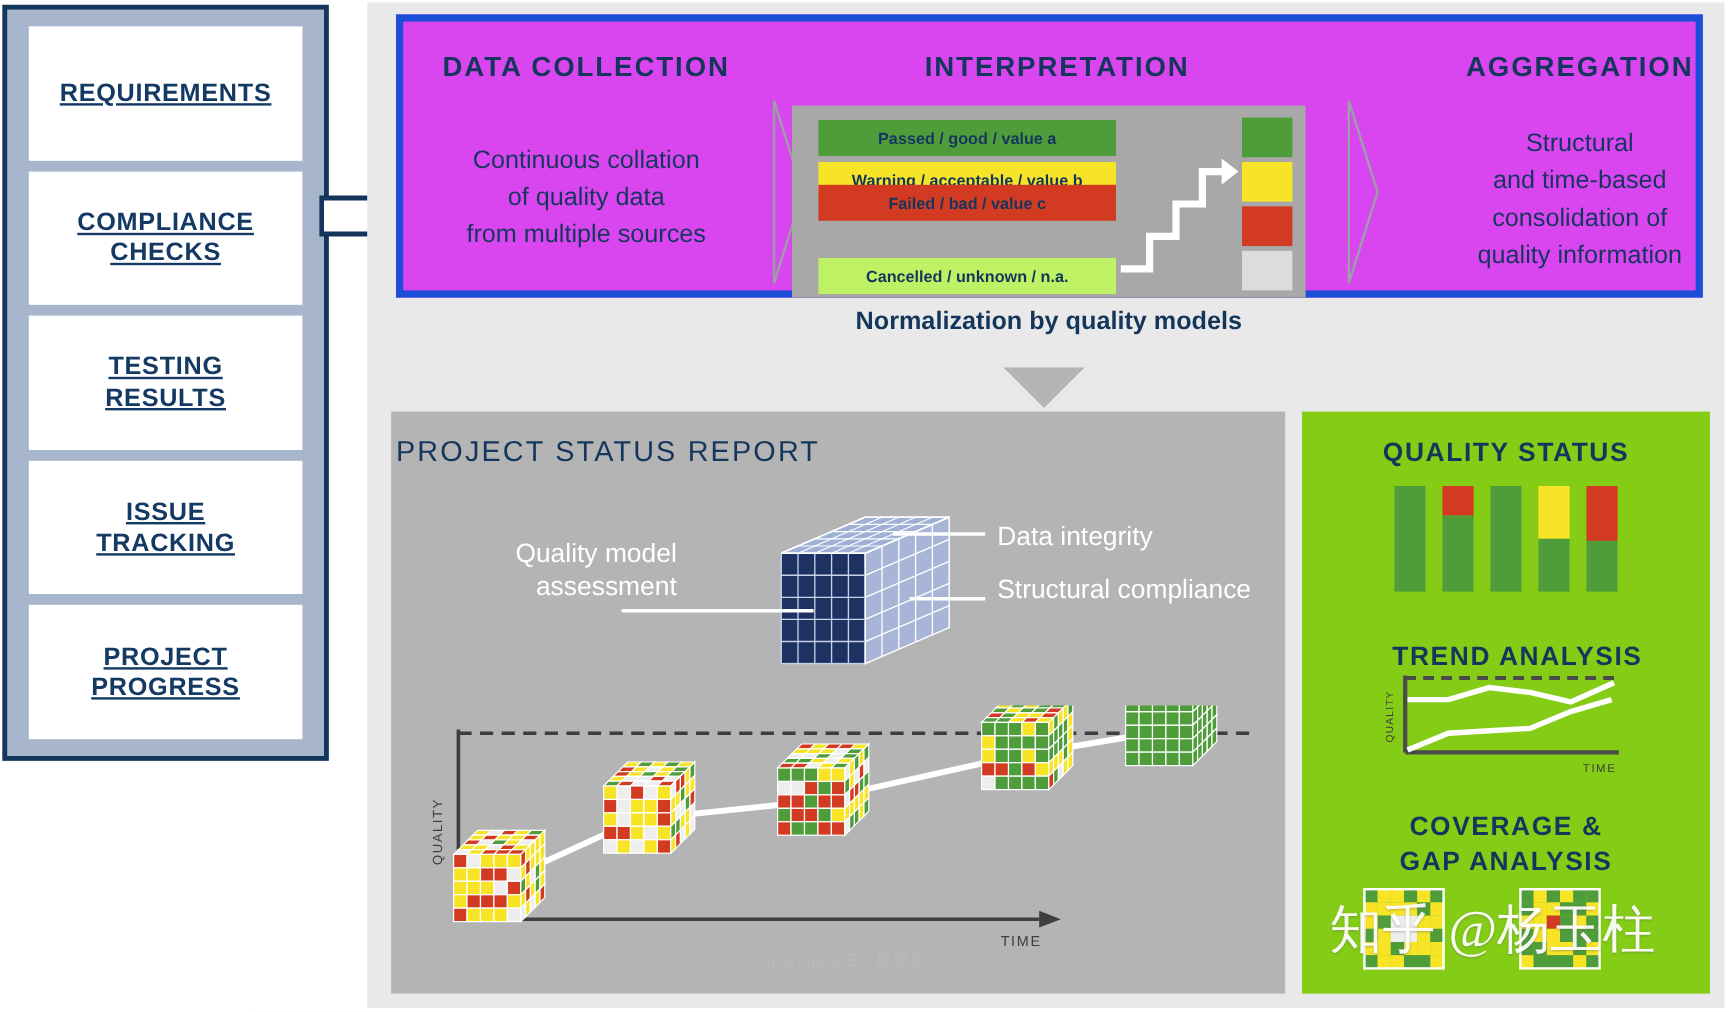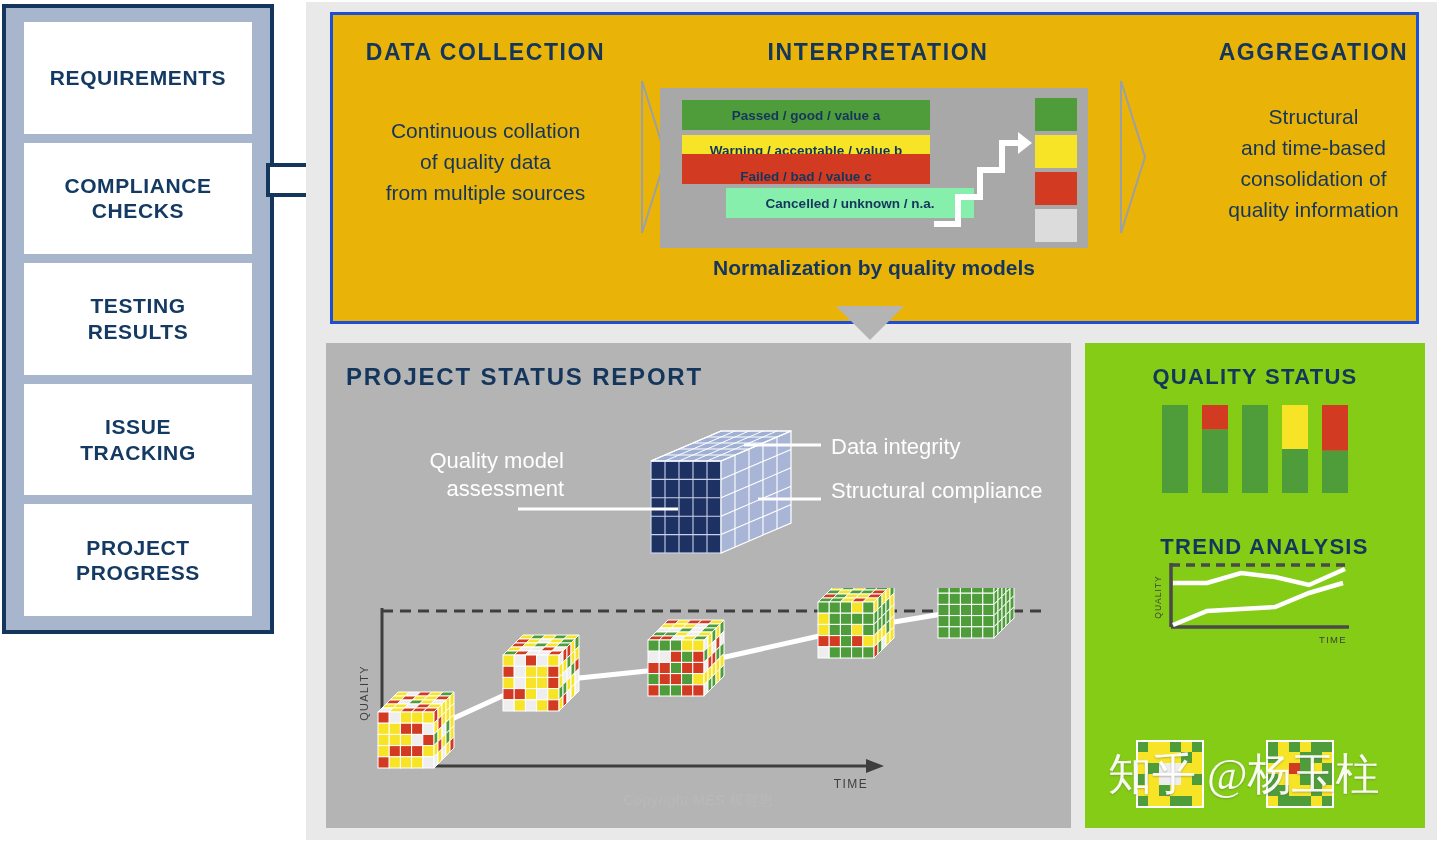--- a/index.html
+++ b/index.html
@@ -14,36 +14,36 @@
     position:absolute;left:2px;top:4px;width:272px;height:630px;
     border:4px solid #14365c;background:#a7b6cc;box-sizing:border-box;
   }
   #sidebar .inner{
     position:absolute;left:18px;right:18px;top:14px;bottom:14px;
     display:flex;flex-direction:column;gap:9px;
   }
   .side-card{
     background:#ffffff;flex:1;display:flex;align-items:center;justify-content:center;
     text-align:center;color:#143a63;font-weight:bold;font-size:21px;letter-spacing:.6px;
-    line-height:1.22;padding:14px 6px;box-sizing:border-box;
+    line-height:1.22;padding:14px 6px;box-sizing:border-box;text-decoration:underline;
   }
 
   
   #arrow-right{position:absolute;left:266px;top:139px;width:80px;height:82px;}
 
   
   #outer-panel{
     position:absolute;left:306px;top:2px;width:1131px;height:838px;
     background:#e9e9e9;box-sizing:border-box;padding:8px;
   }
 
   
   #process-panel{
-    position:absolute;left:330px;top:12px;width:1089px;height:312px;
-    border:3px solid #1d4ed8;background:#eab308;box-sizing:border-box;
+    position:absolute;left:330px;top:12px;width:1089px;height:236px;
+    border:6px solid #1d4ed8;background:#d946ef;box-sizing:border-box;
   }
   .proc-col{position:absolute;top:0;height:100%;}
   .proc-title{
     position:absolute;top:24px;left:0;right:0;text-align:center;
     color:#14365c;font-weight:bold;font-size:23px;letter-spacing:1.6px;
   }
   .proc-body{
     position:absolute;top:100px;left:0;right:0;text-align:center;
     color:#14365c;font-size:21px;line-height:1.48;
   }
@@ -65,21 +65,21 @@
   }
 
   
   #down-arrow{position:absolute;left:836px;top:306px;width:68px;height:34px;}
 
   
   #status-report{
     position:absolute;left:326px;top:343px;width:745px;height:485px;background:#b4b4b4;
   }
   #status-title{
-    position:absolute;left:20px;top:20px;color:#14365c;font-weight:bold;
+    position:absolute;left:4px;top:20px;color:#14365c;font-weight:normal;
     font-size:24px;letter-spacing:1.8px;
   }
   .cube-label{
     position:absolute;color:#ffffff;font-size:22px;line-height:1.25;
   }
   #copyright{
     position:absolute;left:0;right:0;bottom:18px;text-align:center;
     color:#b9b9b9;font-size:14px;letter-spacing:.6px;
   }
 
@@ -156,24 +156,24 @@
     </div>
   </div>
 
   <div id="interp-box">
     <div class="legend-row" style="top:12px;background:#4f9d3a;">
       <span>Passed / good / value a</span>
     </div>
     <div class="legend-row" style="top:47px;background:#f7e426;">
       <span>Warning / acceptable / value b</span>
     </div>
-    <div class="legend-row" style="top:66px;background:#d23b22;align-items:flex-end;">
+    <div class="legend-row" style="top:66px;background:#d23b22;">
       <span>Failed / bad / value c</span>
     </div>
-    <div class="legend-row" style="top:100px;background:#86efac;margin-left:44px;">
+    <div class="legend-row" style="top:127px;background:#bef264;">
       <span>Cancelled / unknown / n.a.</span>
     </div>
 
     <svg style="position:absolute;left:272px;top:8px;width:100px;height:140px;" viewBox="0 0 100 140">
       <path d="M2,128 L26,128 L26,101 L48,101 L48,74 L70,74 L70,47 L88,47" fill="none" stroke="#ffffff" stroke-width="6" stroke-linejoin="miter"></path>
       <polygon points="86,36 100,47 86,58" fill="#ffffff"></polygon>
     </svg>
 
     <div class="swatch" style="top:10px;background:#4f9d3a;"></div>
     <div class="swatch" style="top:47px;background:#f7e426;"></div>
@@ -668,20 +668,22 @@
     <svg style="position:absolute;left:52px;top:212px;width:240px;height:100px;" viewBox="0 0 240 100">
       <line x1="34" y1="10" x2="210" y2="10" stroke="#4a4a4a" stroke-width="3.5" stroke-dasharray="9 6"></line>
       <line x1="34" y1="8" x2="34" y2="72" stroke="#4a4a4a" stroke-width="3.5"></line>
       <line x1="34" y1="72" x2="212" y2="72" stroke="#4a4a4a" stroke-width="3.5"></line>
       <text x="24" y="42" fill="#3e3e3e" font-size="8.5" letter-spacing="1" transform="rotate(-90 24 42)" text-anchor="middle" font-family="Liberation Sans, sans-serif">QUALITY</text>
       <text x="196" y="88" fill="#3e3e3e" font-size="9.5" letter-spacing="1.3" text-anchor="middle" font-family="Liberation Sans, sans-serif">TIME</text>
       <polyline points="36,28 70,28 104,18 138,22 172,30 208,14" fill="none" stroke="#ffffff" stroke-width="4.5"></polyline>
       <polyline points="36,70 70,56 104,54 138,52 172,38 206,28" fill="none" stroke="#ffffff" stroke-width="4.5"></polyline>
     </svg>
 
+    <div class="qp-head" style="top:332px;white-space:pre-line;">COVERAGE &amp;
+GAP ANALYSIS</div>
 
     <svg style="position:absolute;left:46px;top:392px;width:250px;height:90px;" viewBox="0 0 250 90">
       <g id="cov-maps">
           <rect x="6" y="6" width="11" height="11" fill="#4f9d3a"></rect>
           <rect x="17" y="6" width="11" height="11" fill="#f7e426"></rect>
           <rect x="28" y="6" width="11" height="11" fill="#f7e426"></rect>
           <rect x="39" y="6" width="11" height="11" fill="#4f9d3a"></rect>
           <rect x="50" y="6" width="11" height="11" fill="#f7e426"></rect>
           <rect x="61" y="6" width="11" height="11" fill="#4f9d3a"></rect>
           <rect x="6" y="17" width="11" height="11" fill="#f7e426"></rect>

